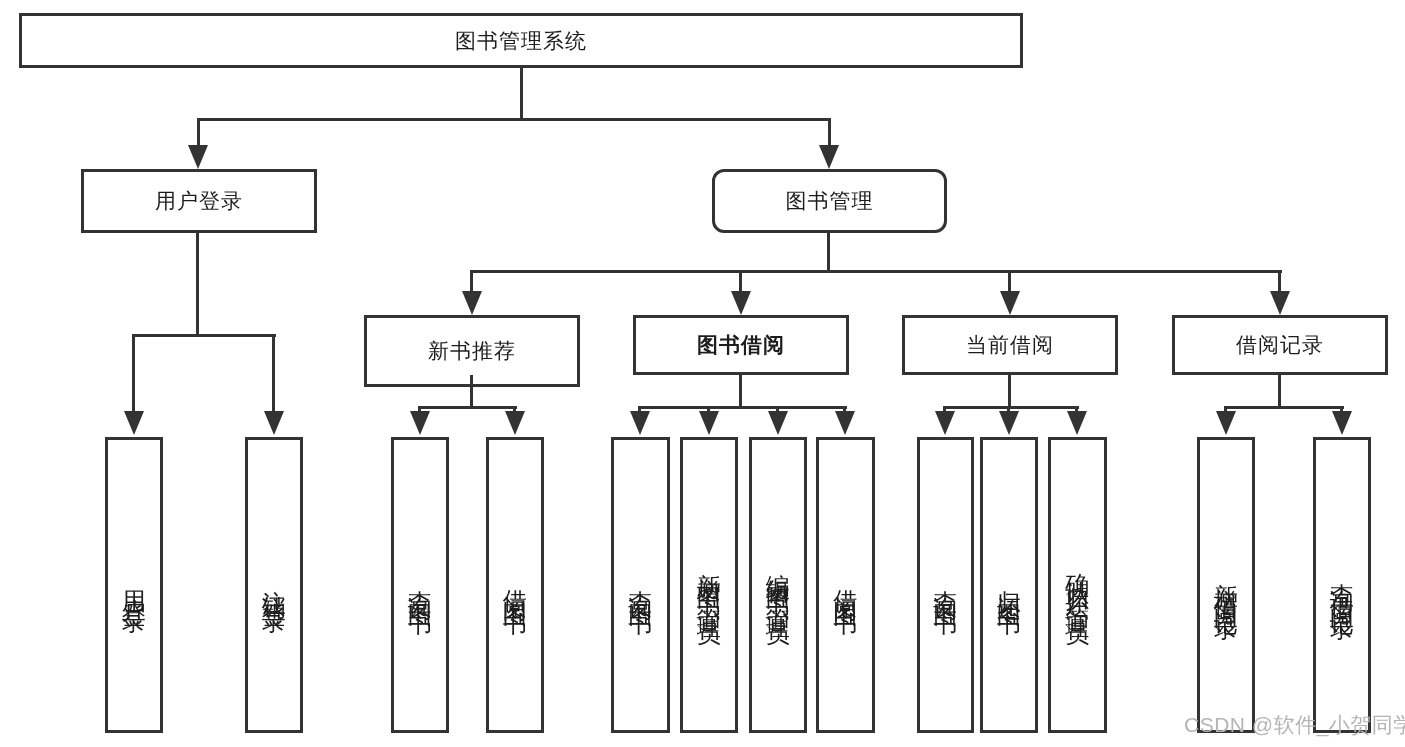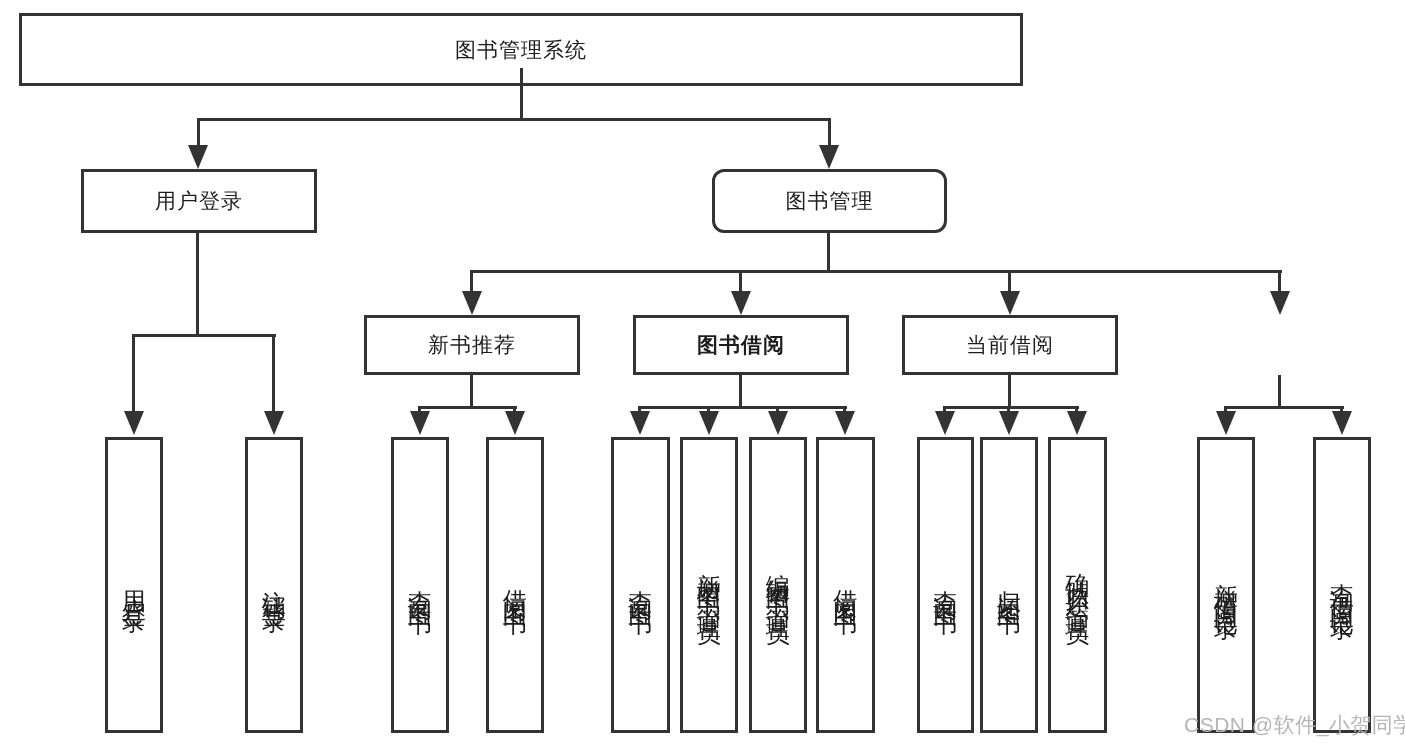--- a/index.html
+++ b/index.html
@@ -27,39 +27,42 @@
   .watermark{
     position:absolute;left:1184px;top:711px;font-size:21px;
     color:#b5b5b5;letter-spacing:.5px;z-index:5;white-space:nowrap;
   }
 </style>
 </head>
 <body>
 
 <div class="canvas">
 
-  <div class="box hbox" style="left:19px;top:13px;width:1004px;height:73px;">
+  <div class="box hbox" style="left:19px;top:13px;width:1004px;height:55px;">
     <span>图书管理系统</span>
   </div>
 
   <div class="box hbox" style="left:81px;top:169px;width:236px;height:64px;">
     <span>用户登录</span>
   </div>
   <div class="box hbox" style="left:712px;top:169px;width:235px;height:64px;border-radius:12px;">
     <span>图书管理</span>
   </div>
 
-  <div class="box hbox" style="left:364px;top:315px;width:216px;height:60px;">
+  <div class="box hbox" style="left:364px;top:315px;width:216px;height:72px;">
     <span>新书推荐</span>
   </div>
   <div class="box hbox" style="left:633px;top:315px;width:216px;height:60px;font-weight:bold;">
     <span>图书借阅</span>
   </div>
   <div class="box hbox" style="left:902px;top:315px;width:216px;height:60px;">
     <span>当前借阅</span>
+  </div>
+  <div class="box hbox" style="left:1172px;top:315px;width:216px;height:60px;">
+    <span>借阅记录</span>
   </div>
 
   <div class="box leaf" style="left:105px;top:437px;width:58px;height:296px;">
     <span>用户登录</span>
   </div>
   <div class="box leaf" style="left:245px;top:437px;width:58px;height:296px;">
     <span>注销登录</span>
   </div>
 
   <div class="box leaf" style="left:391px;top:437px;width:58px;height:296px;">

